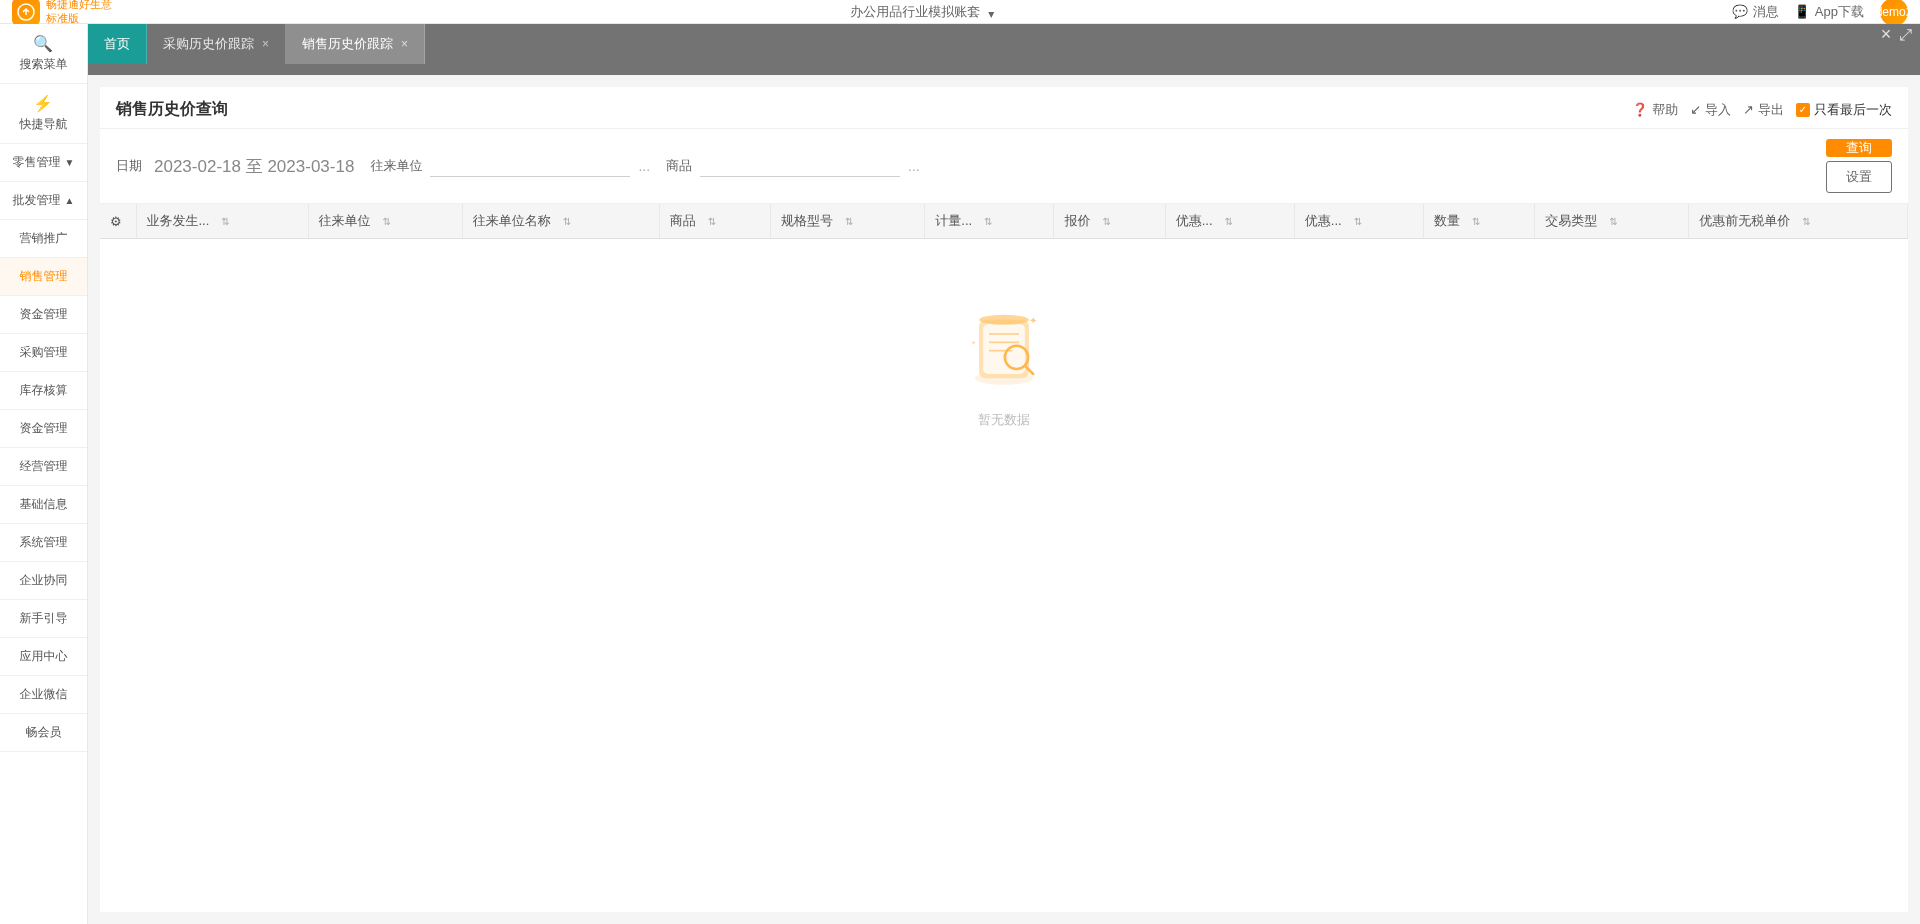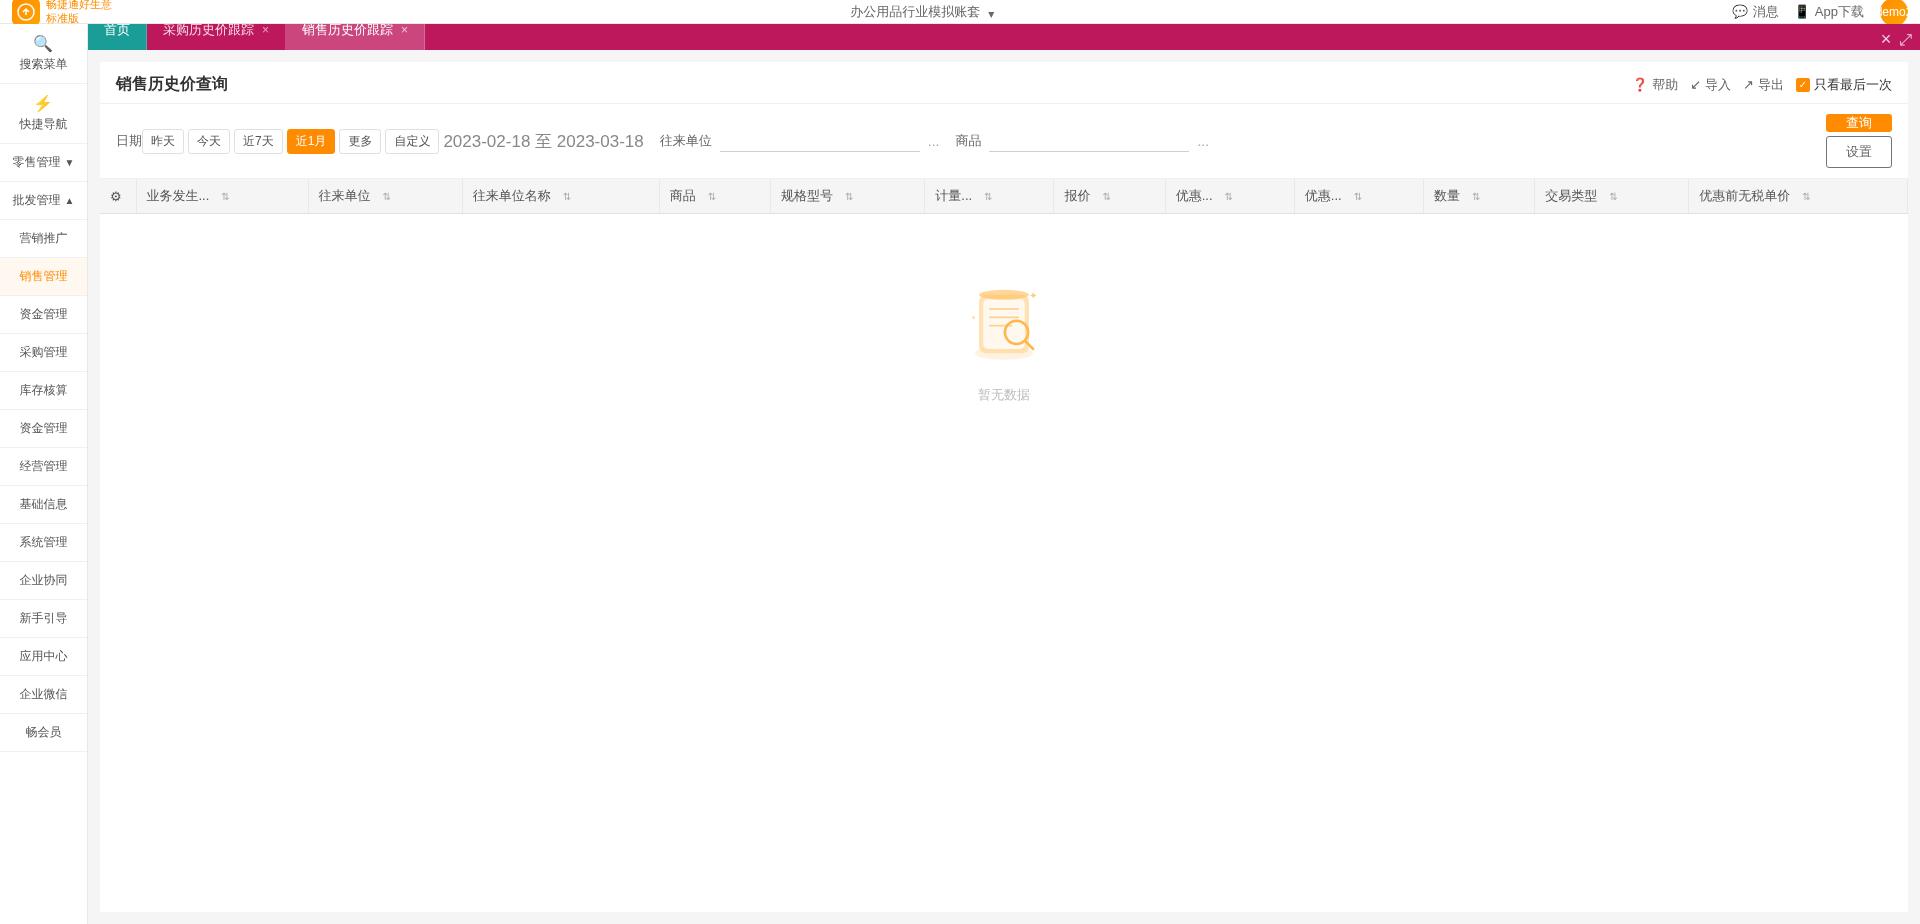--- a/index.html
+++ b/index.html
@@ -128,24 +128,24 @@
       display: flex;
       align-items: center;
       justify-content: center;
       gap: 4px;
       border-bottom: 1px solid #f0f0f0;
     }
     .expand-icon { font-size: 10px; }
 
     
     .tab-bar {
-      height: 26px;
-      background: #be185d;
-      display: flex;
-      align-items: flex-end;
+      height: 51px;
+      background: #737373;
+      display: flex;
+      align-items: flex-start;
       flex-shrink: 0;
     }
     .tab-item {
       height: 40px;
       padding: 0 16px;
       display: flex;
       align-items: center;
       gap: 8px;
       cursor: pointer;
       font-size: 13px;
@@ -254,21 +254,21 @@
       padding: 10px 16px;
       display: flex;
       align-items: center;
       gap: 16px;
       border-bottom: 1px solid #f0f0f0;
       flex-wrap: wrap;
     }
     .filter-group {
       display: flex;
       align-items: center;
-      gap: 0;
+      gap: 8px;
     }
     .filter-label {
       color: #666;
       font-size: 13px;
       white-space: nowrap;
     }
     .date-btns {
       display: flex;
       align-items: center;
       gap: 4px;
@@ -542,28 +542,20 @@
           <div class="checkbox-area">
             <div class="checkbox-checked">✓</div>
             <span>只看最后一次</span>
           </div>
         </div>
       </div>
 
       <div class="filter-bar">
         <div class="filter-group">
           <span class="filter-label">日期</span>
-          <div class="date-btns">
-            <button class="date-btn">昨天</button>
-            <button class="date-btn">今天</button>
-            <button class="date-btn">近7天</button>
-            <button class="date-btn active">近1月</button>
-            <button class="date-btn">更多</button>
-            <button class="date-btn">自定义</button>
-          </div>
           <span class="date-range-text">2023-02-18 至 2023-03-18</span>
         </div>
 
         <div class="filter-input-area">
           <span class="filter-label">往来单位</span>
           <input class="filter-input" type="text" style="width: 200px;">
           <span class="dots-btn">...</span>
         </div>
 
         <div class="filter-input-area">

